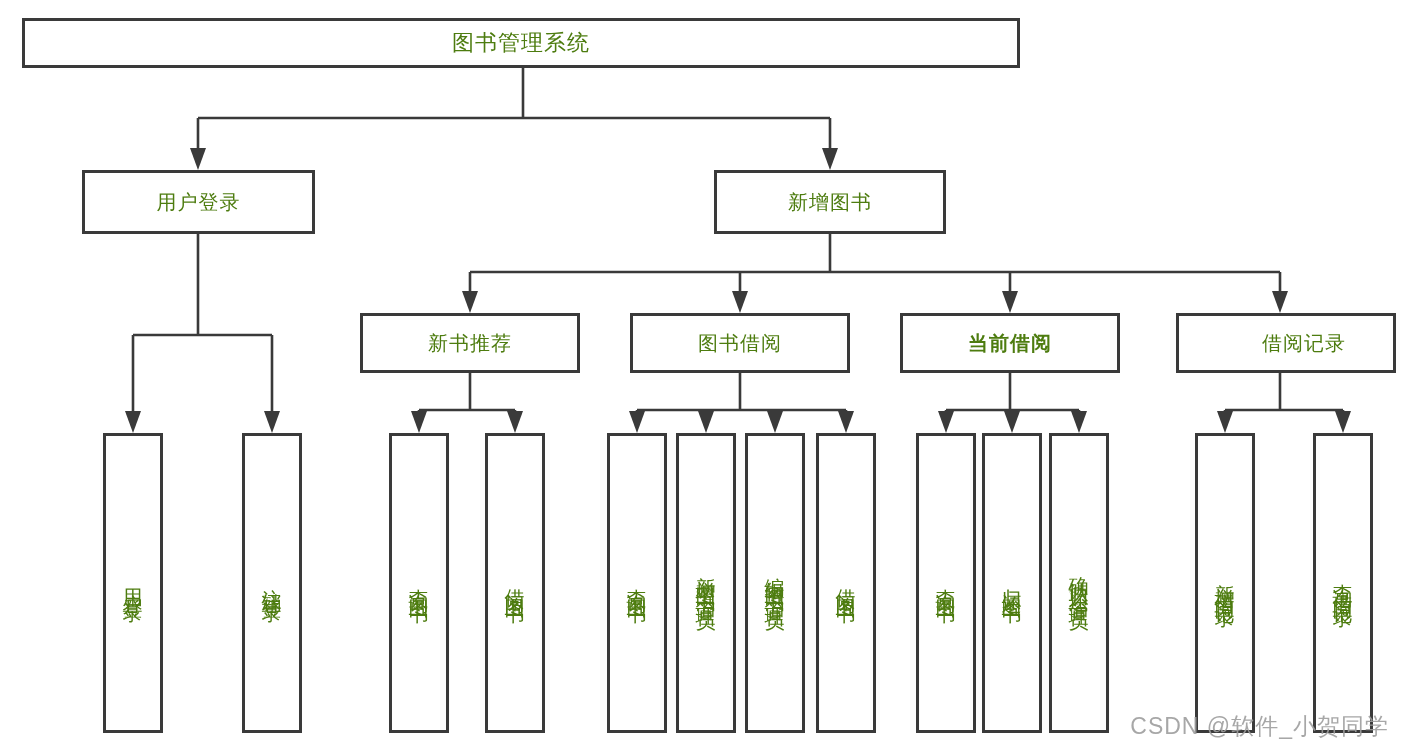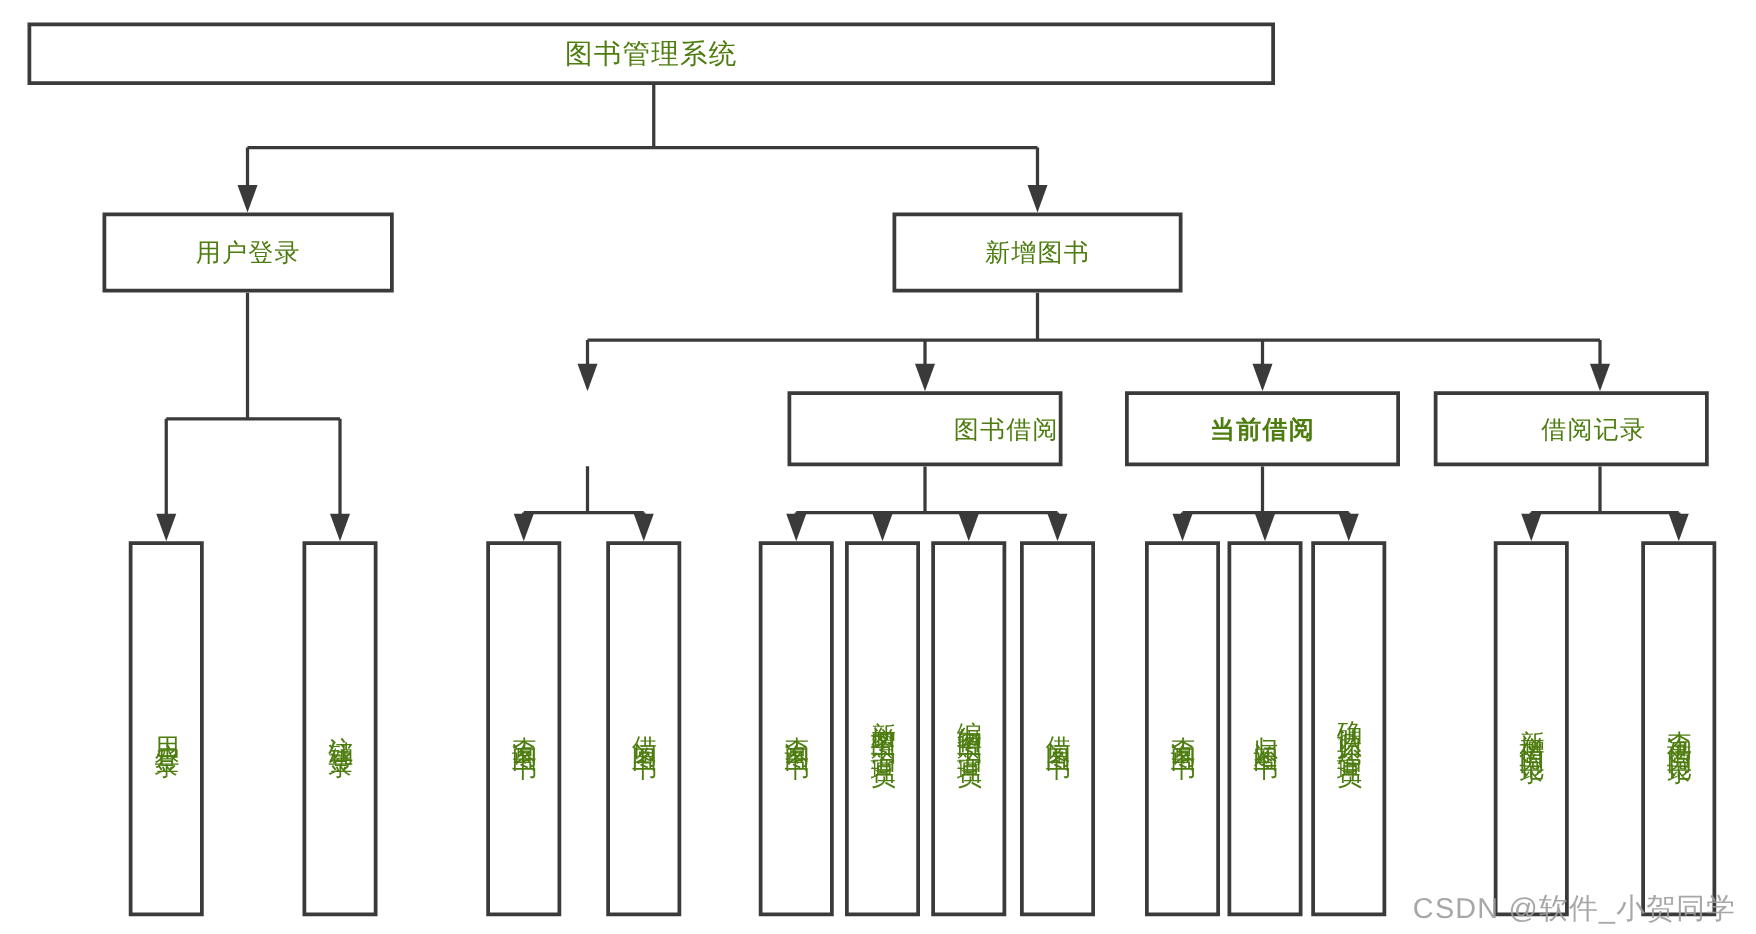--- a/index.html
+++ b/index.html
@@ -104,27 +104,30 @@
     <span>图书管理系统</span>
   </div>
 
   <div class="node hbox lvl2" style="left:82px;width:233px;">
     <span>用户登录</span>
   </div>
   <div class="node hbox lvl2" style="left:714px;width:232px;">
     <span>新增图书</span>
   </div>
 
-  <div class="node hbox lvl3" style="left:630px;justify-content:flex-end;">
+  <div class="node hbox lvl3" style="left:360px;">
+    <span>新书推荐</span>
+  </div>
+  <div class="node hbox lvl3" style="left:630px;">
     <span>图书借阅</span>
   </div>
   <div class="node hbox lvl3" style="left:900px;font-weight:bold;">
     <span>当前借阅</span>
   </div>
-  <div class="node hbox lvl3" style="left:1147px;padding-left:36px;">
+  <div class="node hbox lvl3" style="left:1176px;padding-left:36px;">
     <span>借阅记录</span>
   </div>
 
   <div class="node leaf" style="left:103px;">
     <span class="vtext">用户登录</span>
   </div>
   <div class="node leaf" style="left:242px;">
     <span class="vtext">注销登录</span>
   </div>
 

